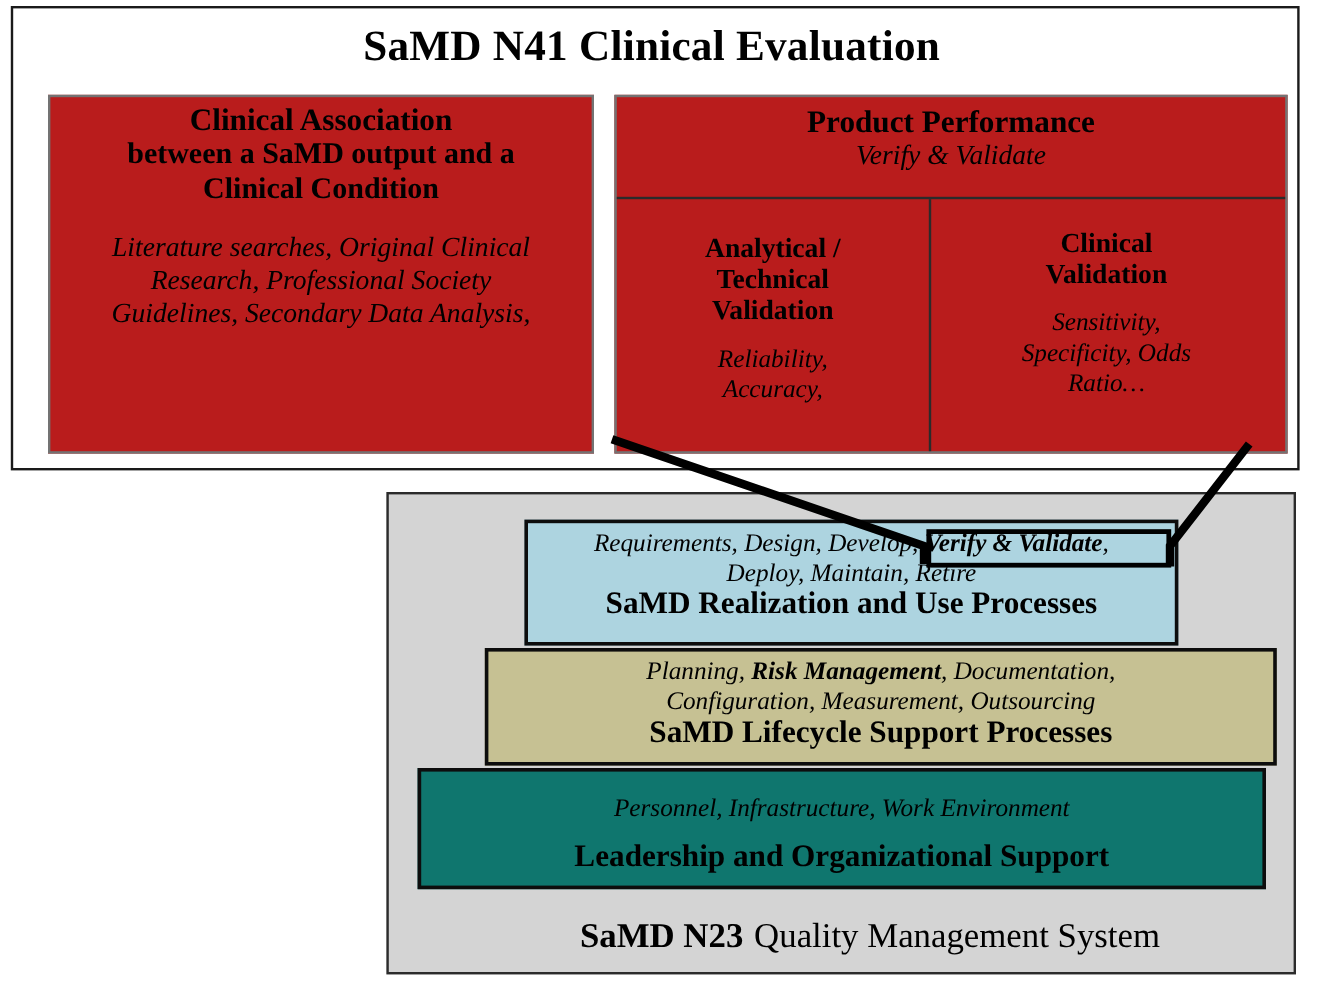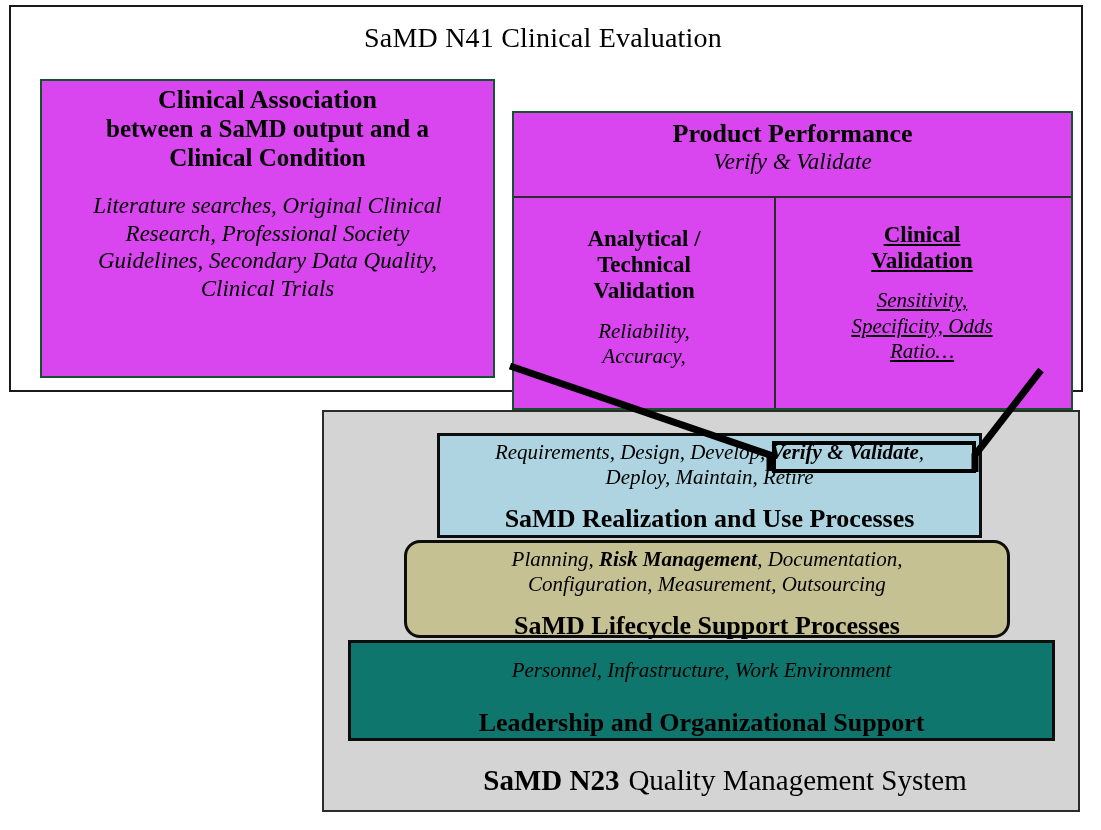--- a/index.html
+++ b/index.html
@@ -25,49 +25,48 @@
 
   .outer-frame {
     left: 9px; top: 5px; width: 1074px; height: 387px;
     border: 2px solid #1a1a1a;
     background: #ffffff;
   }
 
   .title {
     left: 9px; top: 14px; width: 1068px; height: 48px;
     display: flex; align-items: center; justify-content: center;
-    font-size: 28px; font-weight: normal; letter-spacing: 0.2px;
+    font-size: 36px; font-weight: bold; letter-spacing: 0.2px;
     white-space: nowrap;
   }
 
   .grayblock {
-    background: #d946ef;
-    border: 2px solid #14532d;
+    background: #b91c1c;
+    border: 2px solid #737373;
   }
 
   .ca-box { left: 40px; top: 79px; width: 455px; height: 299px; padding: 4px 12px 0 12px; }
-  .pp-box { left: 512px; top: 79px; width: 561px; height: 299px; margin-top: 32px; }
+  .pp-box { left: 512px; top: 79px; width: 561px; height: 299px; }
 
   .pp-head {
     position: absolute; left: 0; top: 0; width: 100%; height: 85px;
     border-bottom: 2px solid #2b2b2b;
     box-sizing: border-box;
     padding-top: 6px;
   }
   .pp-col-left {
     position: absolute; left: 0; top: 85px; width: 262px; height: 210px;
     border-right: 2px solid #2b2b2b;
     box-sizing: border-box;
     padding: 28px 8px 0 8px;
   }
   .pp-col-right {
     position: absolute; left: 262px; top: 85px; right: 3px; height: 210px;
     box-sizing: border-box;
     padding: 10px 8px 0 8px;
-    text-decoration: underline;
   }
 
   .hd { font-weight: bold; font-size: 26px; text-align: center; line-height: 1.12; }
   .hd-sm { font-weight: bold; font-size: 23px; text-align: center; line-height: 1.14; }
   .sub { font-size: 25px; text-align: center; line-height: 1.16; font-weight: bold; }
   .it { font-style: italic; font-size: 21px; text-align: center; line-height: 1.2; }
   .it-lg { font-style: italic; font-size: 23px; text-align: center; line-height: 1.2; }
   .sp8 { height: 14px; }
   .sp12 { height: 20px; }
 
@@ -85,26 +84,26 @@
   .qms-label b { font-weight: bold; margin-right: 9px; }
 
   
   .band {
     border: 3px solid #0d0d0d;
     display: flex; flex-direction: column; align-items: center;
     justify-content: flex-start;
     padding-top: 4px;
   }
   .band-blue  { left: 437px; top: 433px; width: 545px; height: 105px; background: #add4e0; }
-  .band-olive { left: 404px; top: 540px; width: 606px; height:  98px; background: #c6c193; border-radius: 16px; }
+  .band-olive { left: 404px; top: 540px; width: 660px; height:  98px; background: #c6c193; }
   .band-peach { left: 348px; top: 640px; width: 707px; height: 101px; background: #0f766e; }
 
   .band-items { font-style: italic; font-size: 21px; text-align: center; line-height: 1.17; }
   .band-items b { font-weight: bold; font-style: italic; }
-  .band-title { font-weight: bold; font-size: 26px; text-align: center; line-height: 1.1; margin-top: 16px; }
+  .band-title { font-weight: bold; font-size: 26px; text-align: center; line-height: 1.1; margin-top: 0; }
 
   
   .vv-highlight {
     left: 772px; top: 441px; width: 204px; height: 32px;
     border: 4px solid #000000;
     background: transparent;
     pointer-events: none;
   }
 
   
@@ -119,22 +118,21 @@
 
   <div class="abs title">SaMD N41 Clinical Evaluation</div>
 
   <div class="abs grayblock ca-box">
     <div class="hd">Clinical Association</div>
     <div class="sub">between a SaMD output and a</div>
     <div class="sub">Clinical Condition</div>
     <div class="sp12"></div>
     <div class="it-lg">Literature searches, Original Clinical</div>
     <div class="it-lg">Research, Professional Society</div>
-    <div class="it-lg">Guidelines, Secondary Data Quality,</div>
-    <div class="it-lg">Clinical Trials</div>
+    <div class="it-lg">Guidelines, Secondary Data Analysis,</div>
   </div>
 
   <div class="abs grayblock pp-box">
     <div class="pp-head">
       <div class="hd">Product Performance</div>
       <div class="it-lg">Verify &amp; Validate</div>
     </div>
 
     <div class="pp-col-left">
       <div class="hd-sm">Analytical /</div>

